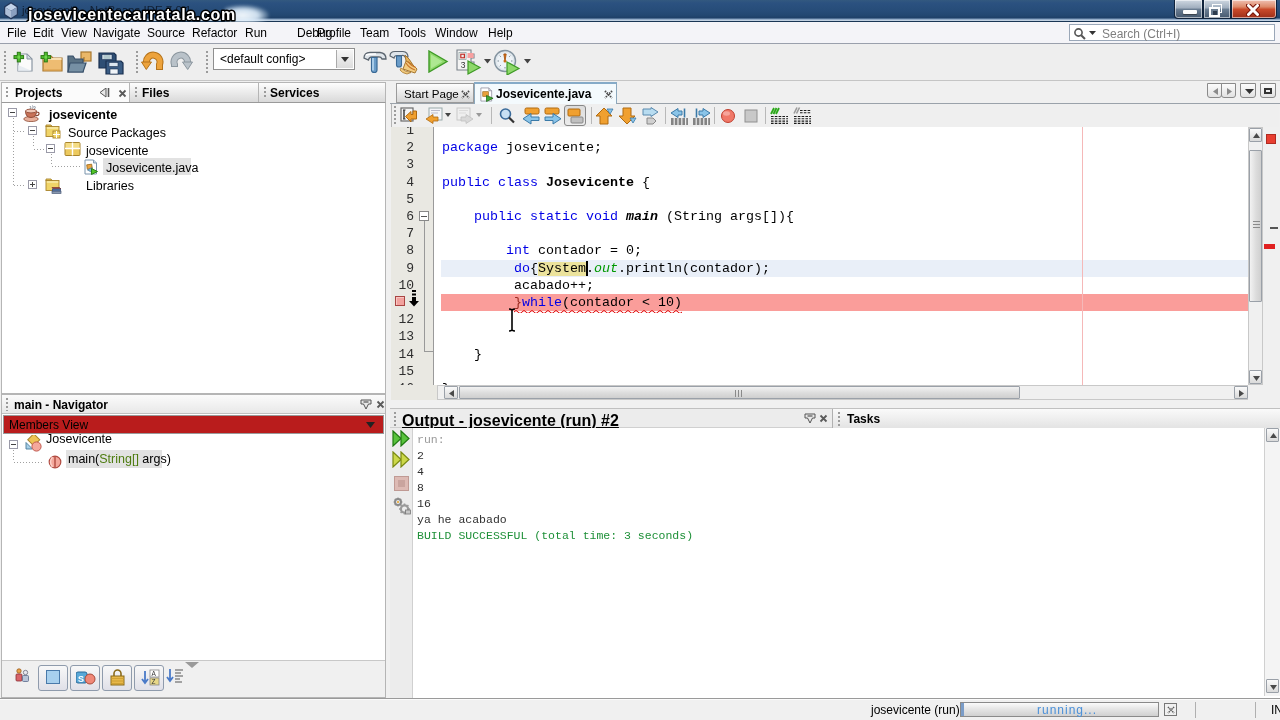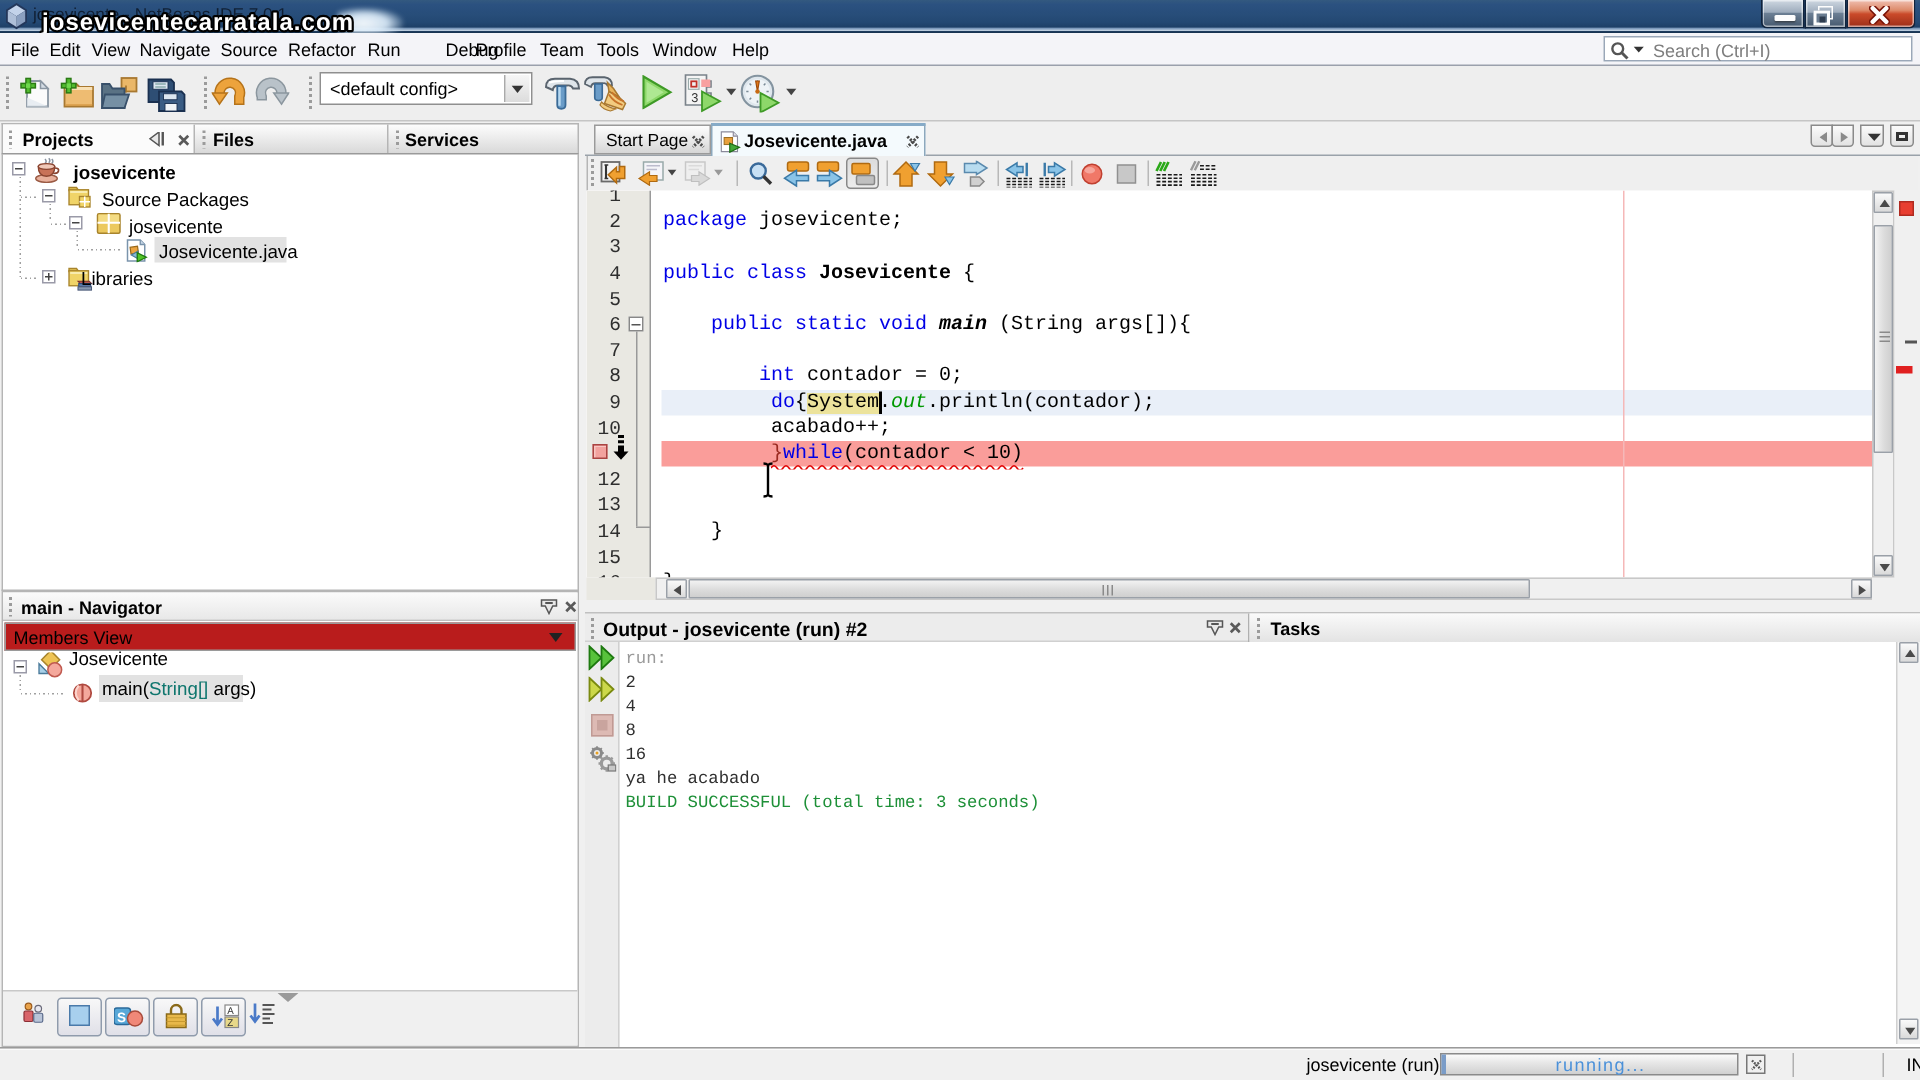--- a/index.html
+++ b/index.html
@@ -323,21 +323,21 @@
         <div class="expv"></div>
       </div>
     <svg class="abs" style="left:43px; top:73px;" width="17" height="18" viewBox="0 0 17 18">
       <path d="M1 3 L6 3 L7.5 5 L1 5 Z" fill="#e8c85a" stroke="#a8842c" stroke-width="0.9"></path>
       <rect x="1" y="4.5" width="13" height="10" fill="#f0d468" stroke="#a8842c" stroke-width="0.9"></rect>
       <path d="M1.8 6 L13.2 6" stroke="#f8ecb0" stroke-width="1.4"></path>
       <path d="M7 11.5 L14.5 11.5 L16 13 L8.5 13 Z" fill="#c05a50" stroke="#7a2e28" stroke-width="0.7"></path>
       <rect x="7.5" y="13" width="8" height="2.2" fill="#5878a8" stroke="#2e4a78" stroke-width="0.7"></rect>
       <rect x="7" y="15.2" width="9" height="2.2" fill="#8898b0" stroke="#4a5a78" stroke-width="0.7"></rect>
     </svg>
-    <span class="abs" style="left:52px; top:76px; font-size:12.5px;">Libraries</span>
+    <span class="abs" style="left:84px; top:76px; font-size:12.5px;">Libraries</span>
   </div>
   <div id="navpanel">
     <div id="navheader">
       <div class="grip" style="left:4px; top:3px; height:13px;"></div>
       <span class="abs" style="left:12px; top:3px; font-size:12px; font-weight:bold;">main - Navigator</span>
       <svg class="abs" style="left:358px; top:4px;" width="12" height="12" viewBox="0 0 12 12">
         <path d="M1 1 L11 1 L11 5 L8.5 5 L6 10 L3.5 5 L1 5 Z" fill="#e8e8e8" stroke="#555" stroke-width="1"></path>
         <line x1="3.5" y1="3" x2="8.5" y2="3" stroke="#555" stroke-width="1.2"></line>
       </svg>
       <svg class="abs" style="left:374px; top:5px;" width="9" height="9" viewBox="0 0 9 9">
@@ -361,21 +361,21 @@
         <path d="M2 14 L2 7.5 L8.5 14 Z" fill="#a8d0e8" stroke="#4a7a9a" stroke-width="0.9"></path>
         <circle cx="12.5" cy="11.5" r="4.6" fill="#f4a89c" stroke="#c05a50" stroke-width="1"></circle>
       </svg>
       <span class="abs" style="left:44px; top:37px; font-size:12.5px;">Josevicente</span>
       <div class="abs" style="left:64px; top:55px; width:96px; height:18px; background:#e2e2e2;"></div>
       <svg class="abs" style="left:46px; top:60px;" width="14" height="14" viewBox="0 0 14 14">
         <circle cx="7" cy="7" r="5.8" fill="#f4a89c" stroke="#b04a40" stroke-width="1.2"></circle>
         <path d="M7 1.2 L7 12.8" stroke="#b04a40" stroke-width="1.4"></path>
         <path d="M4.5 2 Q2.5 4.5 2.5 7 Q2.5 9.5 4.5 12" fill="none" stroke="#fcd4cc" stroke-width="1.4"></path>
       </svg>
-      <span class="abs" style="left:66px; top:57px; font-size:12.5px;">main(<span style="color:#0f766e;">String[]</span> args)</span>
+      <span class="abs" style="left:66px; top:57px; font-size:12.5px;">main(<span style="color:#4d7c0f;">String[]</span> args)</span>
     </div>
     <div id="navtoolbar">
       <svg class="abs" style="left:12px; top:6px;" width="16" height="16" viewBox="0 0 16 16">
         <circle cx="5" cy="4" r="2.2" fill="#e8a24a" stroke="#9a5a1c" stroke-width="0.8"></circle>
         <rect x="2" y="7" width="6" height="7" rx="1" fill="#d8646a" stroke="#8a2e34" stroke-width="0.8"></rect>
         <circle cx="11.5" cy="5.5" r="2.2" fill="#e8e8f0" stroke="#6a6a7a" stroke-width="0.8"></circle>
         <rect x="8.5" y="8.5" width="6" height="6" rx="1" fill="#b8c4d8" stroke="#5a6a8a" stroke-width="0.8"></rect>
       </svg>
       <div class="navbtn" style="left:36px;">
           <div class="abs" style="left:7px; top:4px; width:14px; height:14px; background:#a8d0ee; border:1px solid #4a7aaa;"></div>
@@ -634,21 +634,21 @@
       <div class="abs" style="left:281px; top:3px; width:1px; height:7px; background:#8a8a8a;"></div>
     </div>
     <div class="sbtn2" style="left:796px; top:0px;">
         <svg class="abs" style="left:4px; top:3px;" width="5" height="7">
           <polygon points="0,0 0,7 5,3.5" fill="#4a4a4a"></polygon>
         </svg>
       </div>
   </div>
   <div id="outheader">
     <div class="grip" style="left:4px; top:3px; height:14px;"></div>
-    <span class="abs" style="left:12px; top:3px; font-size:13px; font-weight:bold;">Output - josevicente (run) #2</span>
+    <span class="abs" style="left:12px; top:3px; font-size:16px; font-weight:bold;text-decoration:underline;">Output - josevicente (run) #2</span>
     <svg class="abs" style="left:414px; top:4px;" width="12" height="12" viewBox="0 0 12 12">
       <path d="M1 1 L11 1 L11 5 L8.5 5 L6 10 L3.5 5 L1 5 Z" fill="#e8e8e8" stroke="#555" stroke-width="1"></path>
       <line x1="3.5" y1="3" x2="8.5" y2="3" stroke="#555" stroke-width="1.2"></line>
     </svg>
     <svg class="abs" style="left:429px; top:5px;" width="9" height="9" viewBox="0 0 9 9">
         <path d="M1.5 1.5 L7.5 7.5 M7.5 1.5 L1.5 7.5" stroke="#5a5a5a" stroke-width="1.8"></path>
       </svg>
     <div class="abs" style="left:442px; top:0; width:1px; height:20px; background:#b0b0b0;"></div>
     <div class="abs" style="left:443px; top:0; width:447px; height:20px; background:linear-gradient(#fafafa,#e2e2e2);"></div>
     <div class="grip" style="left:448px; top:3px; height:14px;"></div>

